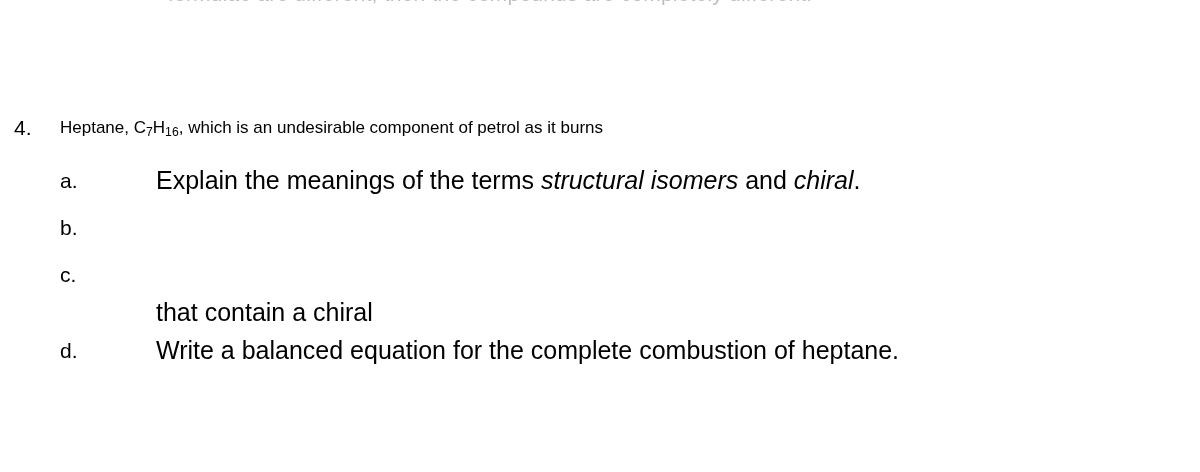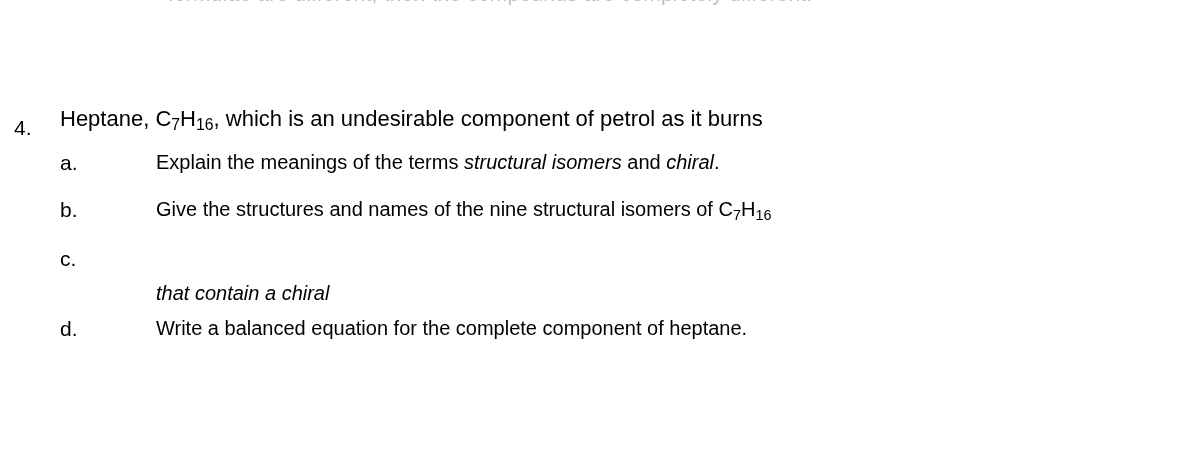--- a/index.html
+++ b/index.html
@@ -50,22 +50,22 @@
     box-sizing: border-box;
     font-size: 21px;
     line-height: 47px;
   }
 
   .q-body {
     flex: 1;
   }
 
   .stem-line {
-    font-size: 22px;
-    line-height: 29px;
+    font-size: 17px;
+    line-height: 47px;
     white-space: nowrap;
   }
 
   .subparts {
     margin-top: 4px;
   }
 
   .sub-row {
     display: flex;
     align-items: flex-start;
@@ -73,27 +73,26 @@
   }
 
   .sub-label {
     width: 96px;
     min-width: 96px;
     box-sizing: border-box;
     font-size: 21px;
   }
 
   .sub-text {
-    font-size: 20px;
+    font-size: 25px;
     white-space: nowrap;
   }
 
   .cont-row {
     display: flex;
-    font-style: italic;
   }
 
   .cont-spacer {
     width: 96px;
     min-width: 96px;
   }
 
   .italic { font-style: italic; }
 
   sub {
@@ -124,35 +123,32 @@
 
         <div class="sub-row">
           <div class="sub-label">a.</div>
           <div class="sub-text">
             <span>Explain the meanings of the terms </span><span class="italic">structural isomers</span><span> and </span><span class="italic">chiral</span><span>.</span>
           </div>
         </div>
 
         <div class="sub-row">
           <div class="sub-label">b.</div>
-          <div class="sub-text">
-            <span>Give the structures and names of the nine structural isomers of C</span><sub>7</sub><span>H</span><sub>16</sub><span></span>
-          </div>
         </div>
 
         <div class="sub-row">
           <div class="sub-label">c.</div>
         </div>
 
         <div class="cont-row">
           <div class="cont-spacer"></div>
           <div class="sub-text">that contain a chiral</div>
         </div>
 
         <div class="sub-row">
           <div class="sub-label">d.</div>
-          <div class="sub-text">Write a balanced equation for the complete component of heptane.</div>
+          <div class="sub-text">Write a balanced equation for the complete combustion of heptane.</div>
         </div>
 
       </div>
     </div>
   </div>
 </div>
 
 </body></html>

